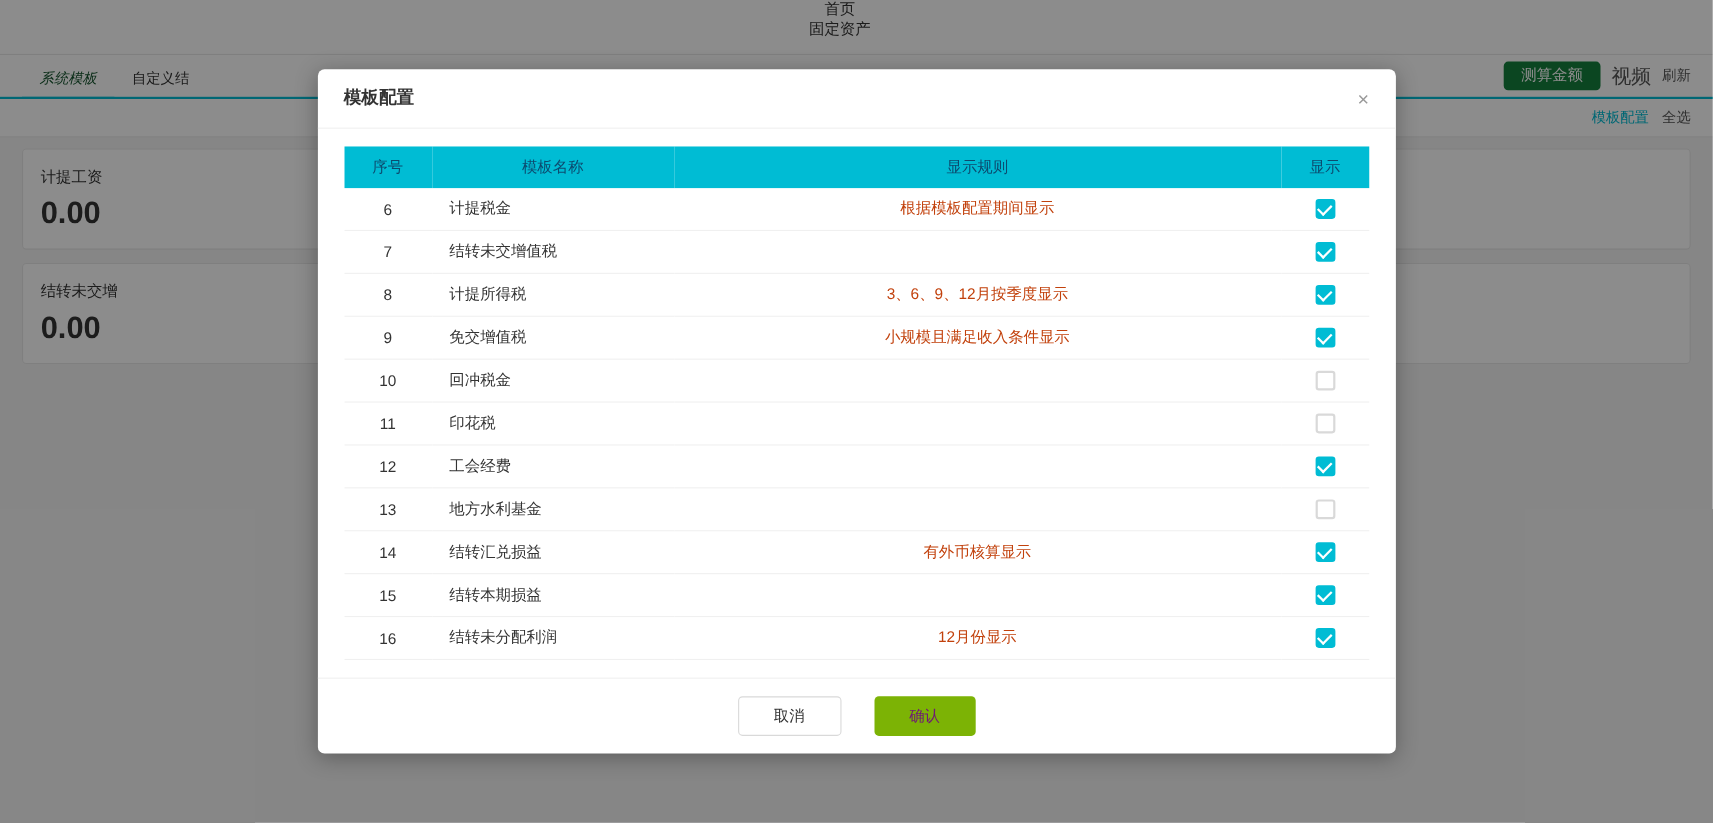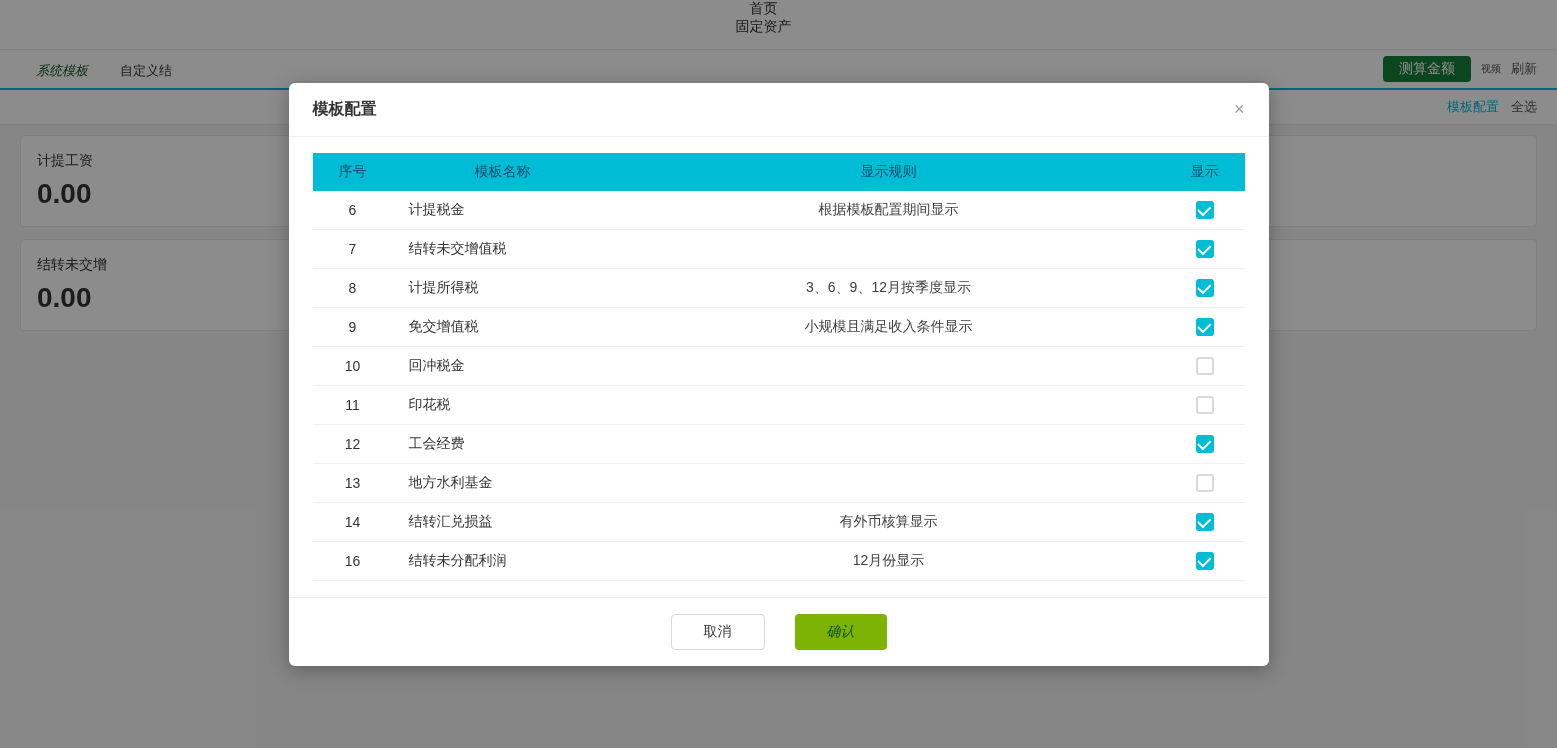--- a/index.html
+++ b/index.html
@@ -195,21 +195,21 @@
       text-align: center;
       color: #333;
     }
 
     .config-table tbody td:nth-child(2) {
       text-align: left;
     }
 
     .config-table tbody td:nth-child(3) {
       text-align: center;
-      color: #404040;
+      color: #c2410c;
     }
 
     
     .table-wrapper {
       overflow-y: auto;
       max-height: 520px;
       position: relative;
     }
 
     .table-wrapper::-webkit-scrollbar {
@@ -267,40 +267,39 @@
       color: #333;
       cursor: pointer;
     }
 
     .btn-confirm {
       padding: 8px 32px;
       background: #7cb305;
       border: none;
       border-radius: 4px;
       font-size: 14px;
-      color: #14532d;
-      cursor: pointer;
-      font-style: italic;
+      color: #701a75;
+      cursor: pointer;
     }
   </style>
 </head>
 <body>
 
 <div class="bg-page">
   <div class="bg-header">
     <span class="bg-nav-item">首页</span>
     <span class="bg-nav-item">固定资产</span>
   </div>
   <div class="bg-tabs">
     <div class="bg-tab active">系统模板</div>
     <div class="bg-tab">自定义结</div>
     <div style="flex:1"></div>
     <div style="display:flex;gap:10px;align-items:center;padding-bottom:6px;">
       <button class="btn-calc">测算金额</button>
-      <span style="color:#555;font-size:10px;">视频</span>
+      <span style="color:#555;font-size:18px;">视频</span>
       <span style="color:#555;font-size:13px;">刷新</span>
     </div>
   </div>
   <div style="display:flex;justify-content:flex-end;padding:8px 20px;gap:12px;background:#fff;border-bottom:1px solid #e8e8e8;">
     <span style="color:#00bcd4;font-size:13px;cursor:pointer;">模板配置</span>
     <span style="color:#555;font-size:13px;">全选</span>
   </div>
   <div class="bg-content">
     <div class="bg-card">
       <div class="bg-card-title">计提工资</div>
@@ -416,20 +415,30 @@
                 <td>14</td>
                 <td>结转汇兑损益</td>
                 <td>有外币核算显示</td>
                 <td>
                   <div class="checkbox-container">
                     <div class="checkbox-checked"></div>
                   </div>
                 </td>
               </tr>
               <tr>
+                <td>15</td>
+                <td>结转本期损益</td>
+                <td></td>
+                <td>
+                  <div class="checkbox-container">
+                    <div class="checkbox-checked"></div>
+                  </div>
+                </td>
+              </tr>
+              <tr>
                 <td>16</td>
                 <td>结转未分配利润</td>
                 <td>12月份显示</td>
                 <td>
                   <div class="checkbox-container">
                     <div class="checkbox-checked"></div>
                   </div>
                 </td>
               </tr>
             </tbody>

